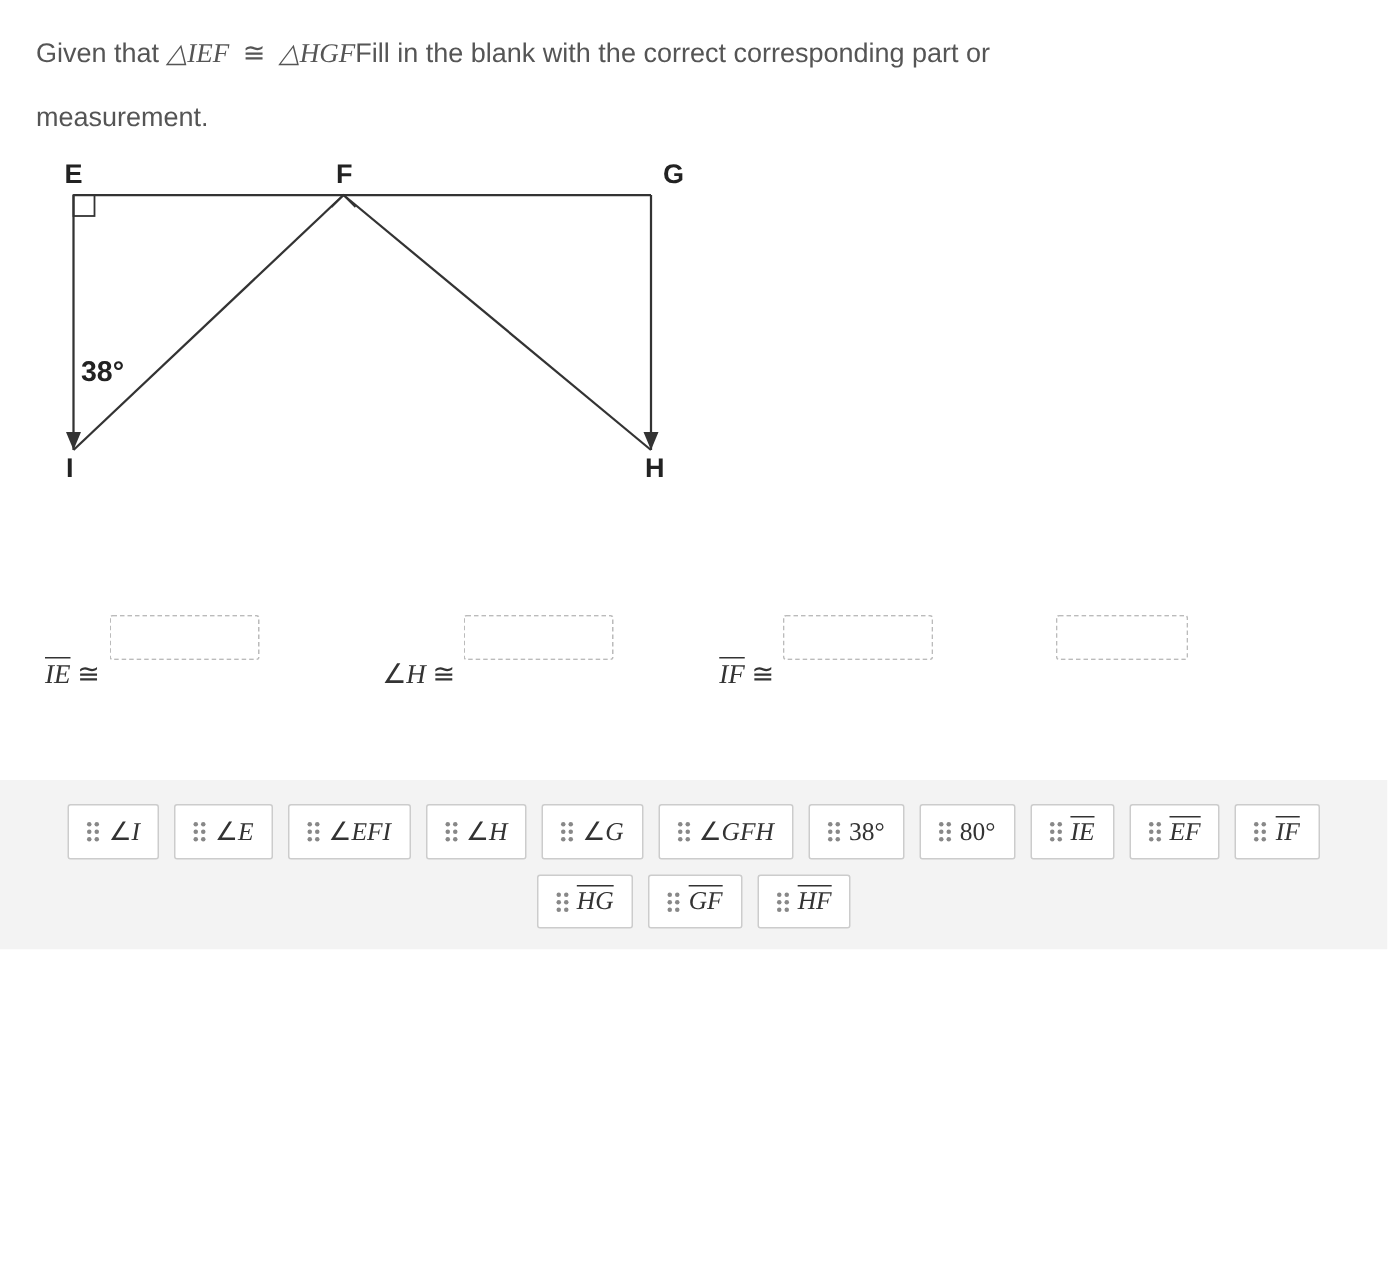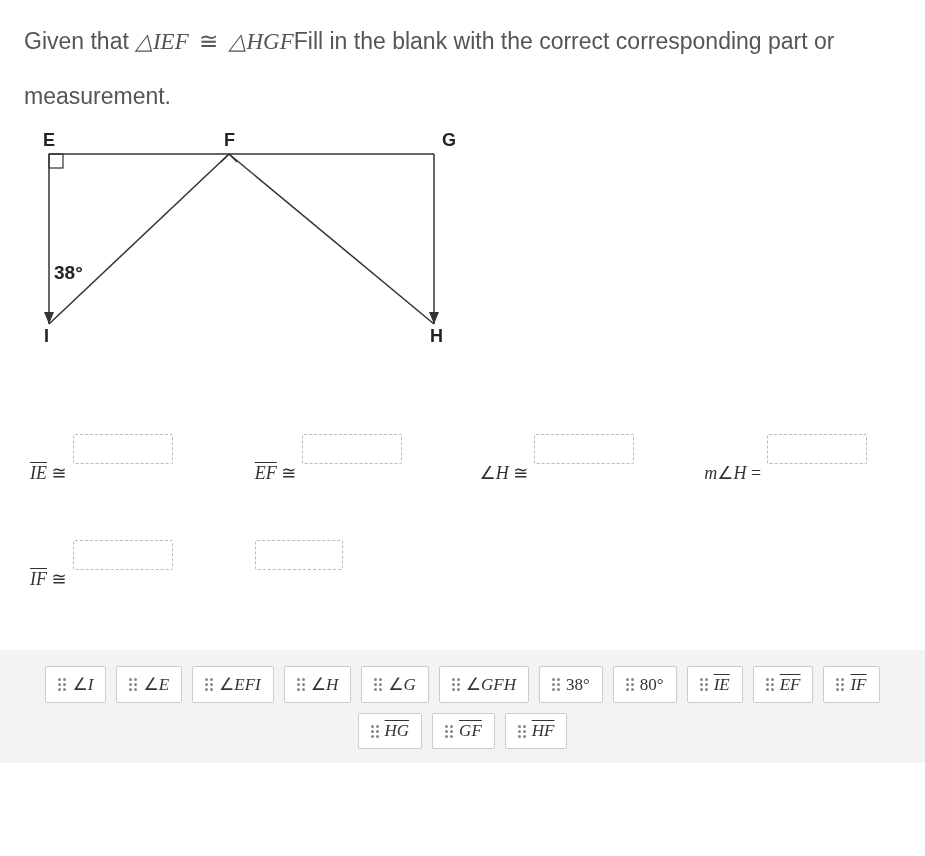--- a/index.html
+++ b/index.html
@@ -7,21 +7,21 @@
     margin: 0;
     font-family: -apple-system, BlinkMacSystemFont, "Segoe UI", Arial, sans-serif;
     background: #fff;
     color: #444;
     width: 925px;
   }
   .container {
     padding: 14px 24px 20px 24px;
   }
   .prompt-text {
-    font-size: 23px;
+    font-size: 18px;
     color: #555;
     line-height: 2.4;
     margin-bottom: 8px;
   }
   .triangle-label { font-style: italic; font-family: "Times New Roman", serif; }
   .math { font-family: "Times New Roman", serif; font-style: italic; font-size: 18px; color: #333; }
   .math .op { font-style: normal; }
   .overline { text-decoration: overline; text-decoration-thickness: 1px; }
 
   .figure-area {
@@ -134,32 +134,24 @@
     <div class="pt-label" style="left:20px; top:128px; font-size:19px;">38°</div>
   </div>
 
   <div class="blanks-grid">
 
     <div class="blank-pair">
       <span class="math blank-label"><span class="overline">IE</span> <span class="op">≅</span></span>
       <div class="drop-slot"></div>
     </div>
     <div class="blank-pair">
-      <span class="math blank-label"><span class="overline">EF</span> <span class="op">≅</span></span>
-      <div class="drop-slot"></div>
-    </div>
-    <div class="blank-pair">
       <span class="math blank-label"><span class="op">∠</span>H <span class="op">≅</span></span>
       <div class="drop-slot"></div>
     </div>
 
-    <div class="blank-pair">
-      <span class="math blank-label">m<span class="op">∠</span>H <span class="op">=</span></span>
-      <div class="drop-slot"></div>
-    </div>
     <div class="blank-pair">
       <span class="math blank-label"><span class="overline">IF</span> <span class="op">≅</span></span>
       <div class="drop-slot"></div>
     </div>
 
     <div class="blank-pair">
       <div class="drop-slot small"></div>
     </div>
   </div>
 

